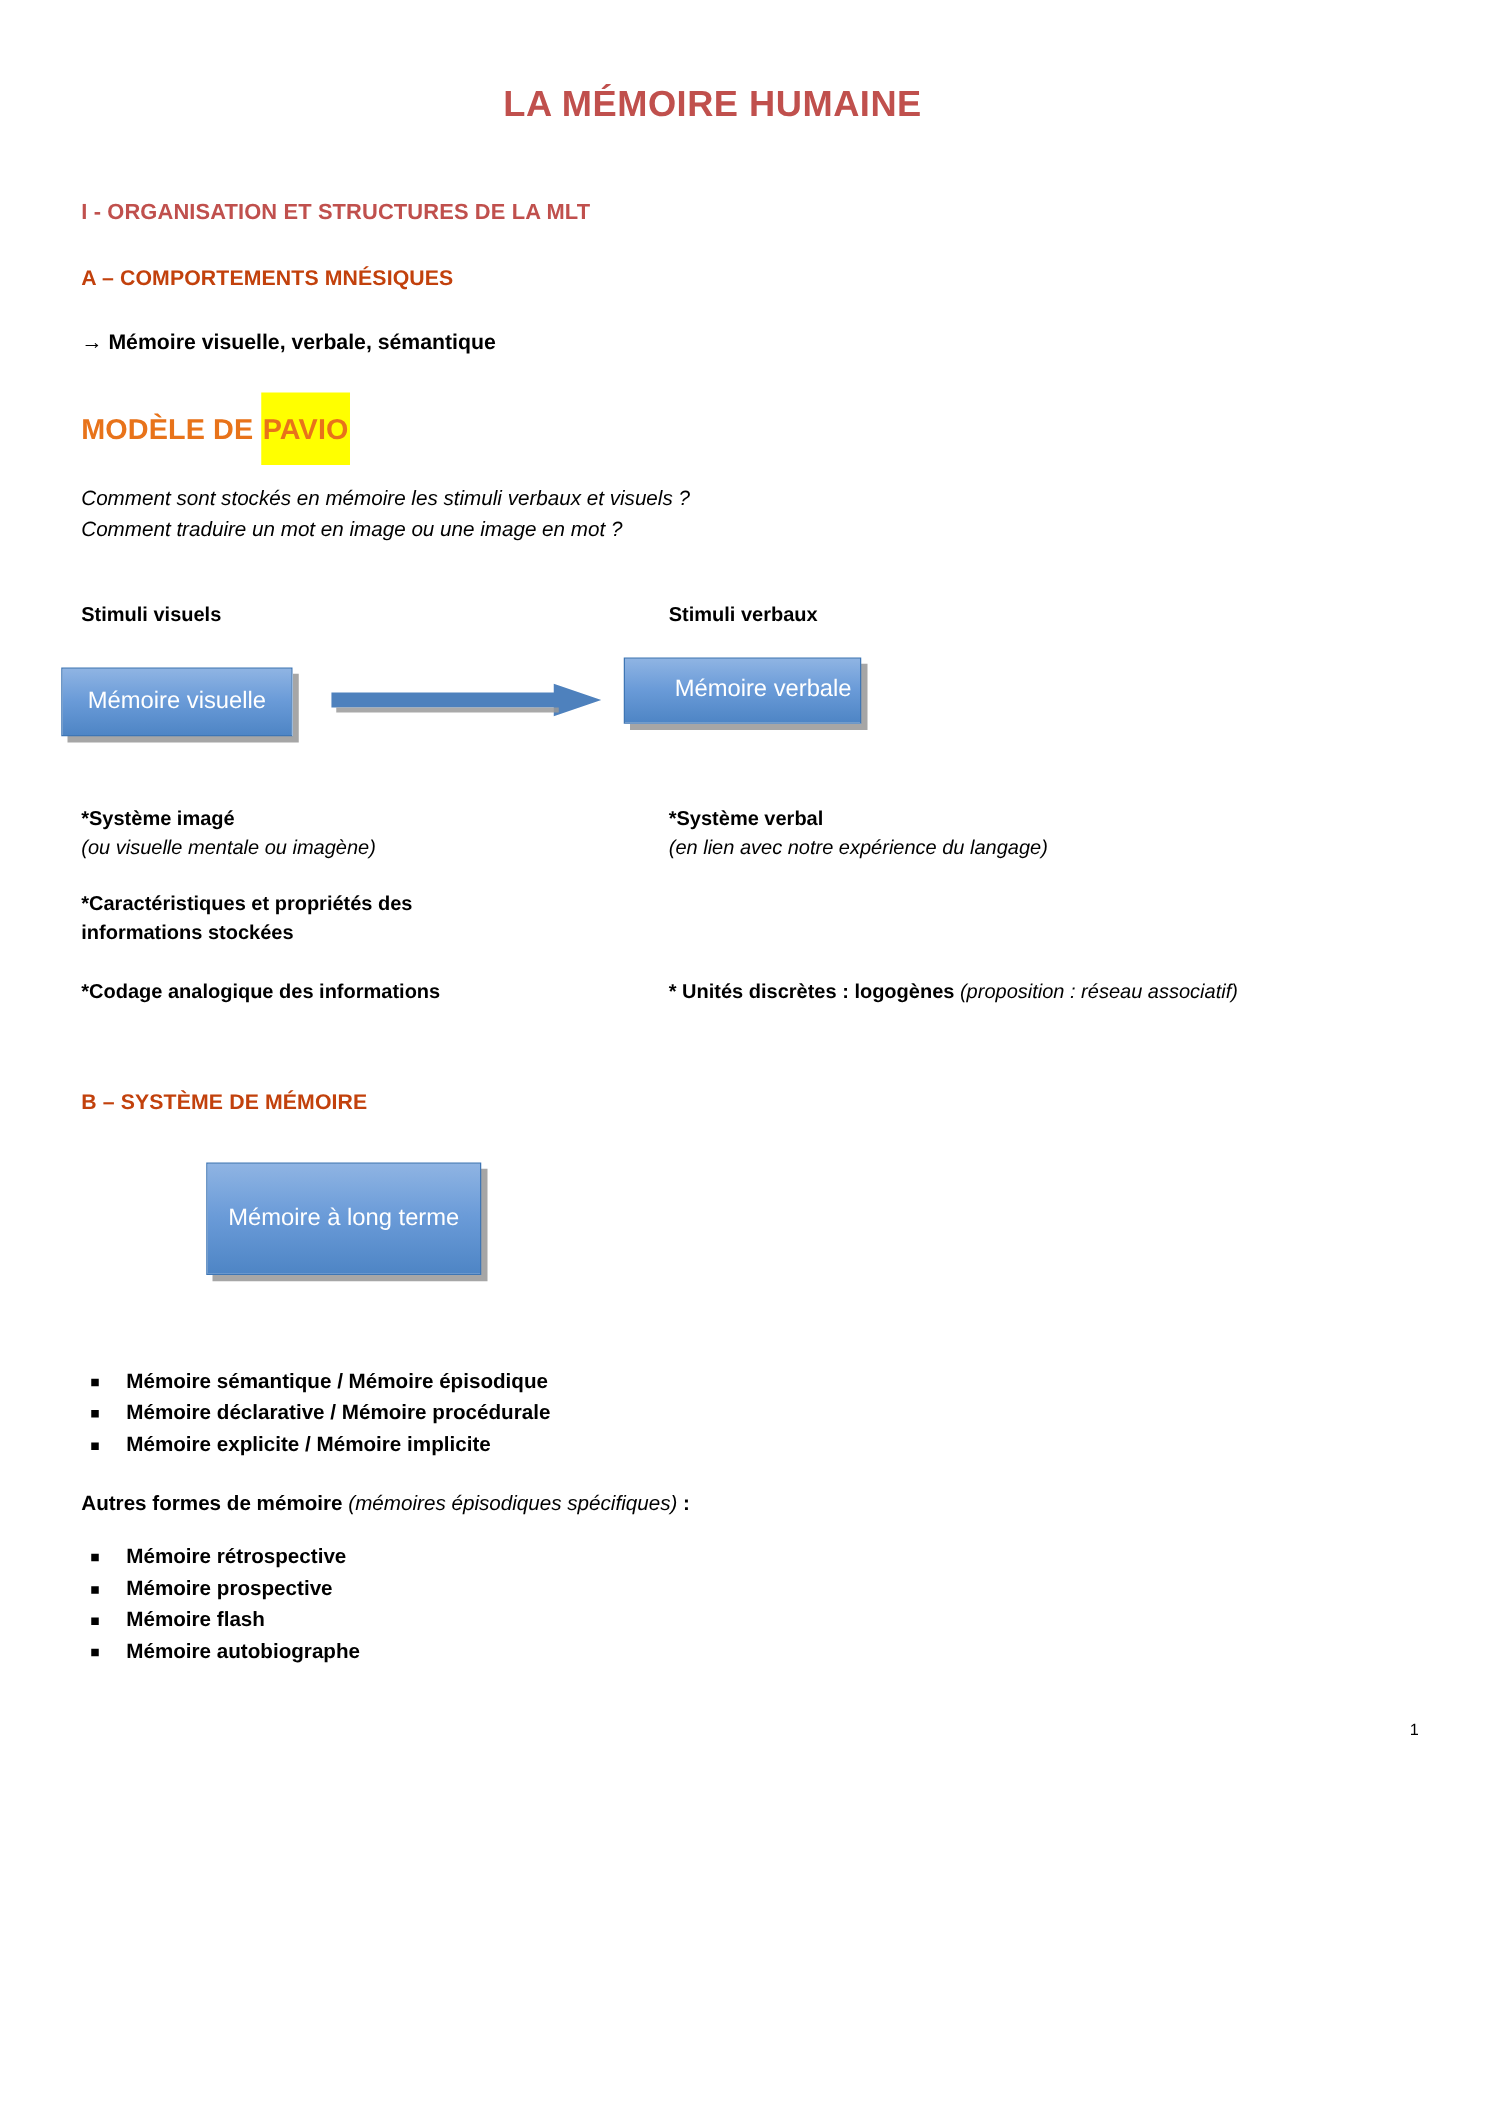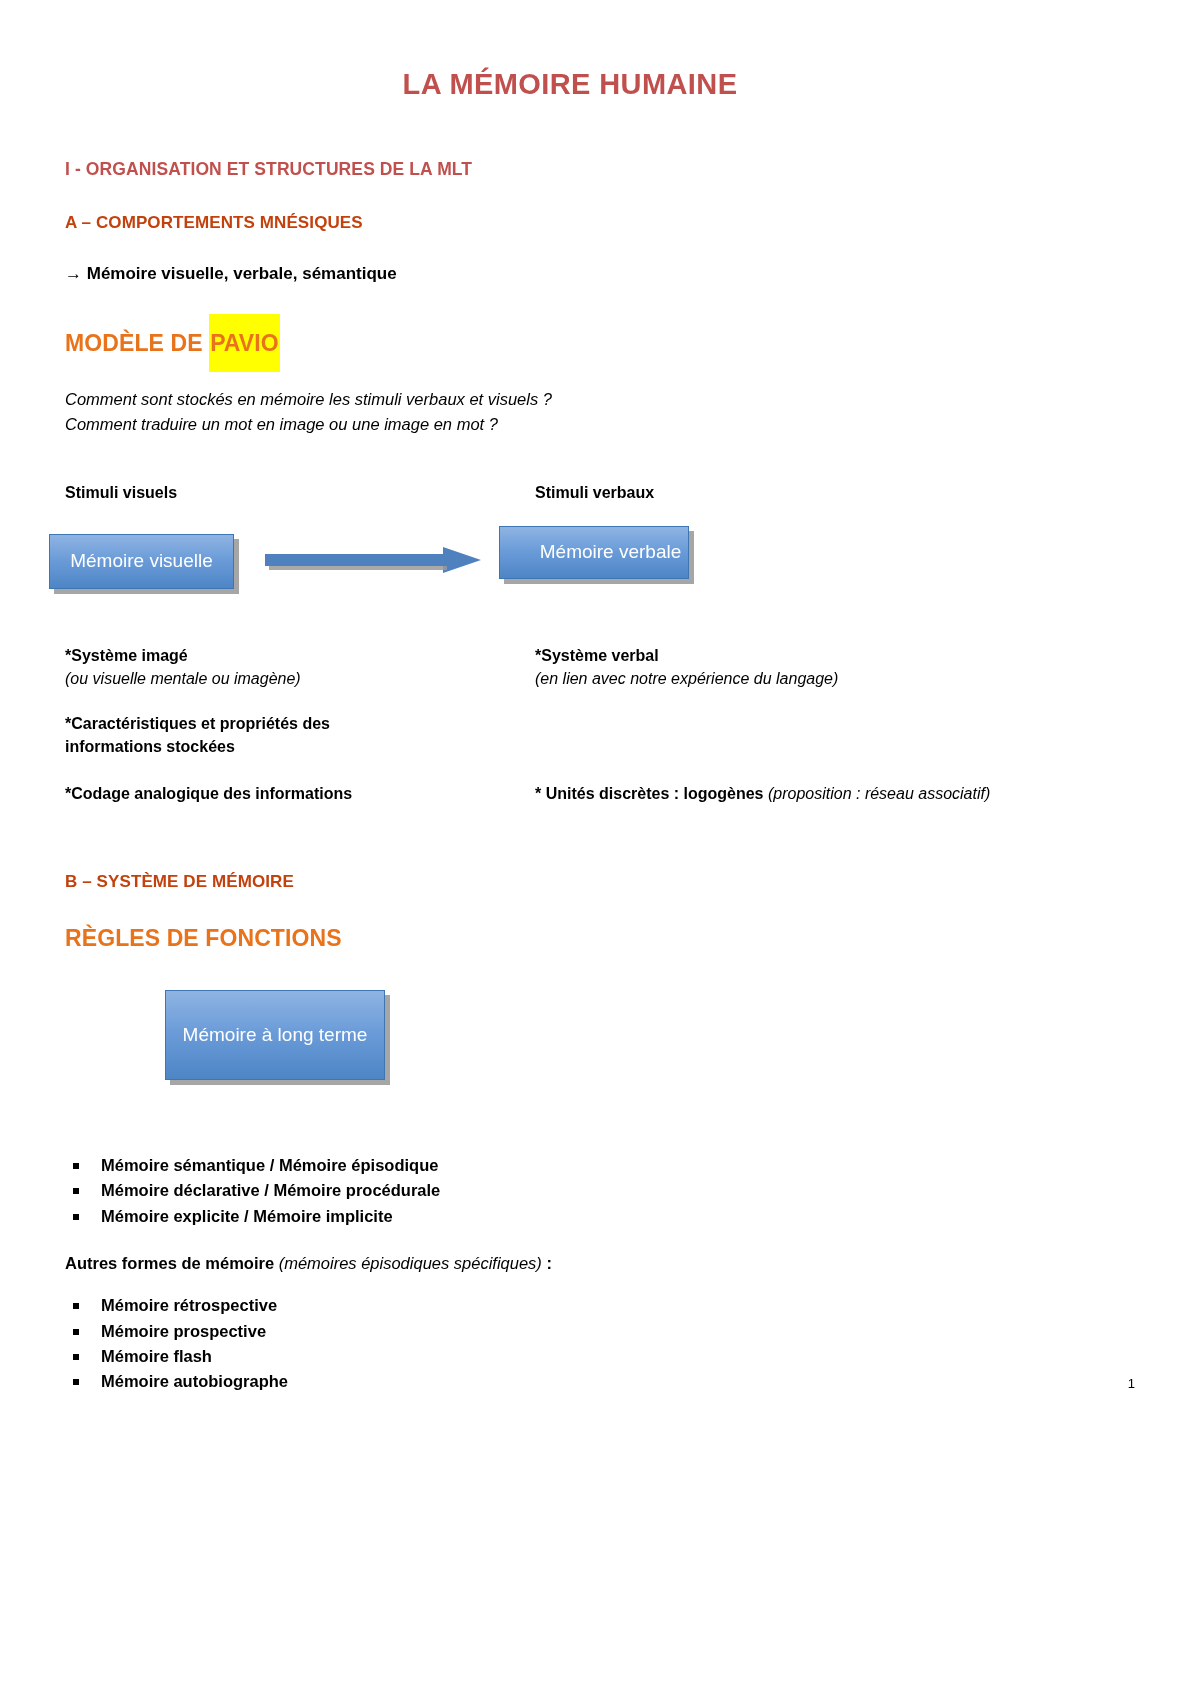--- a/index.html
+++ b/index.html
@@ -228,21 +228,20 @@
 
       <div class="sys-block" style="left:0px; top:298px; width:440px;">*Codage analogique des informations</div>
 
       <div class="sys-block" style="left:470px; top:298px; width:540px;">
         <span>* Unités discrètes : logogènes </span><span class="ital">(proposition : réseau associatif)</span>
       </div>
     </div>
 
     <div class="h-green" style="margin-top:435px;">B – SYSTÈME DE MÉMOIRE</div>
 
-    <div class="h-orange" style="margin-top:33px;">RÈGLES DE FONCTIONS</div>
 
     <div style="position:relative; height:130px; margin-top:38px;">
       <div class="flowbox" style="left:100px; top:0px; width:220px; height:90px;">Mémoire à long terme</div>
     </div>
 
     <ul class="bullets" style="margin-top:34px;">
       <li>Mémoire sémantique / Mémoire épisodique</li>
       <li>Mémoire déclarative / Mémoire procédurale</li>
       <li>Mémoire explicite / Mémoire implicite</li>
     </ul>

